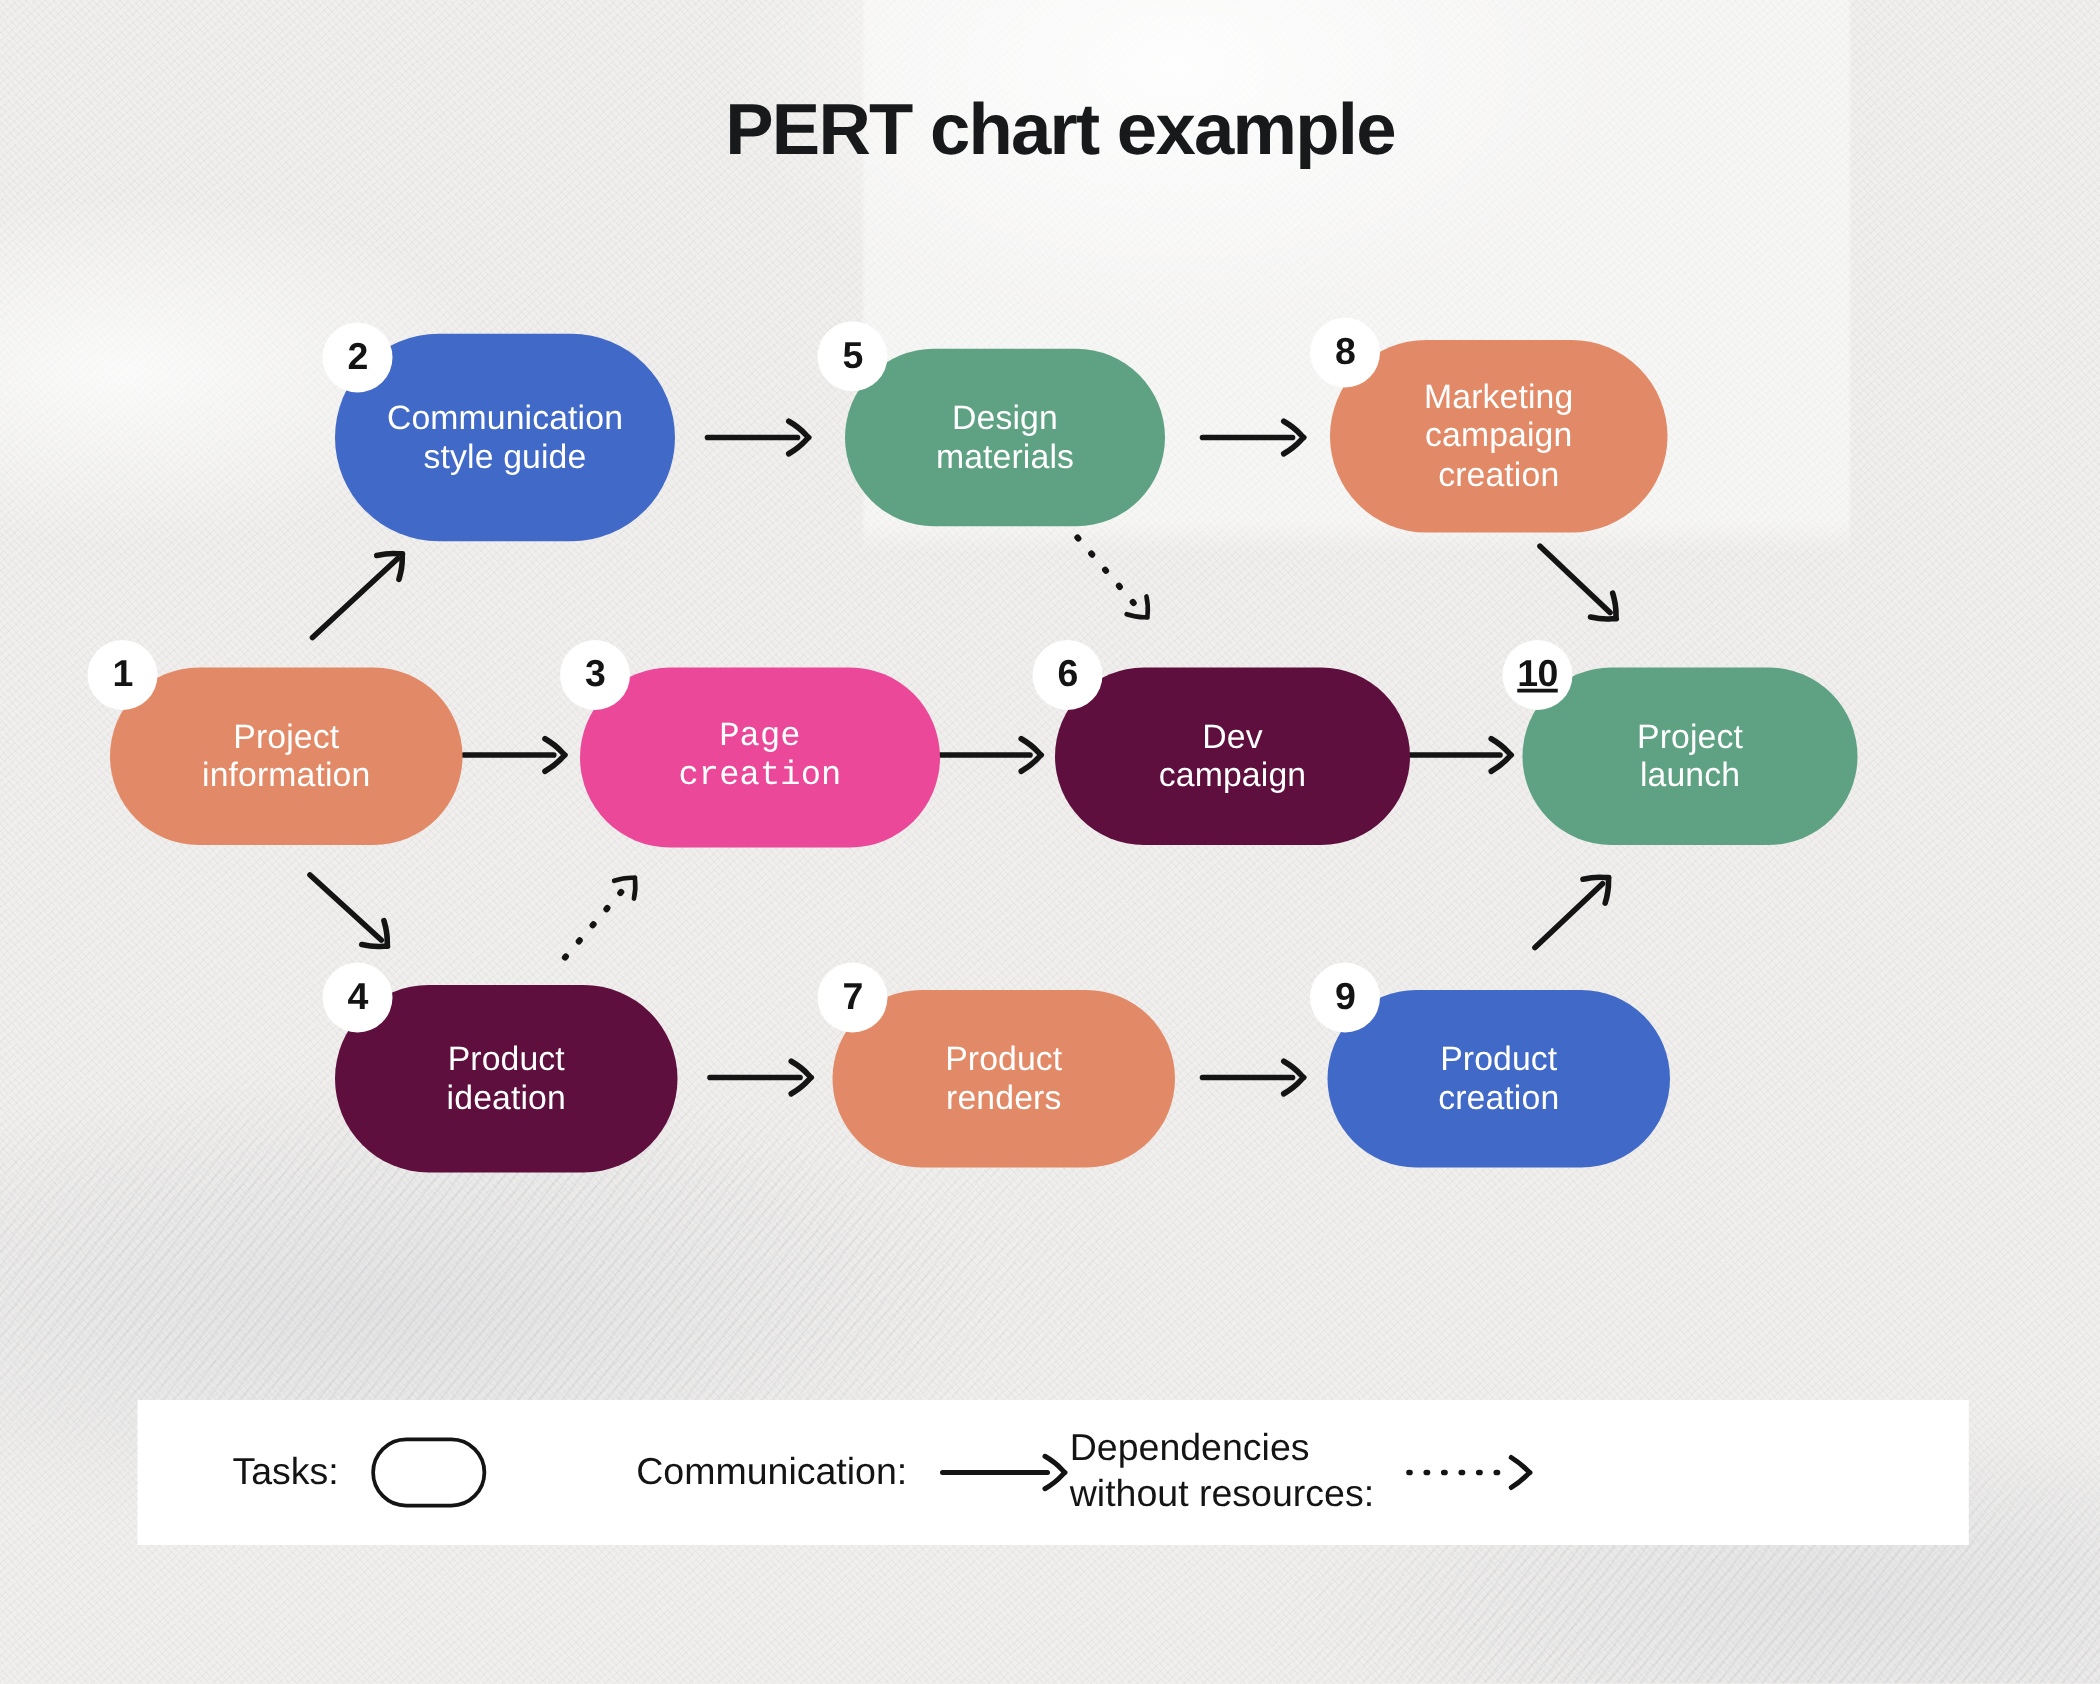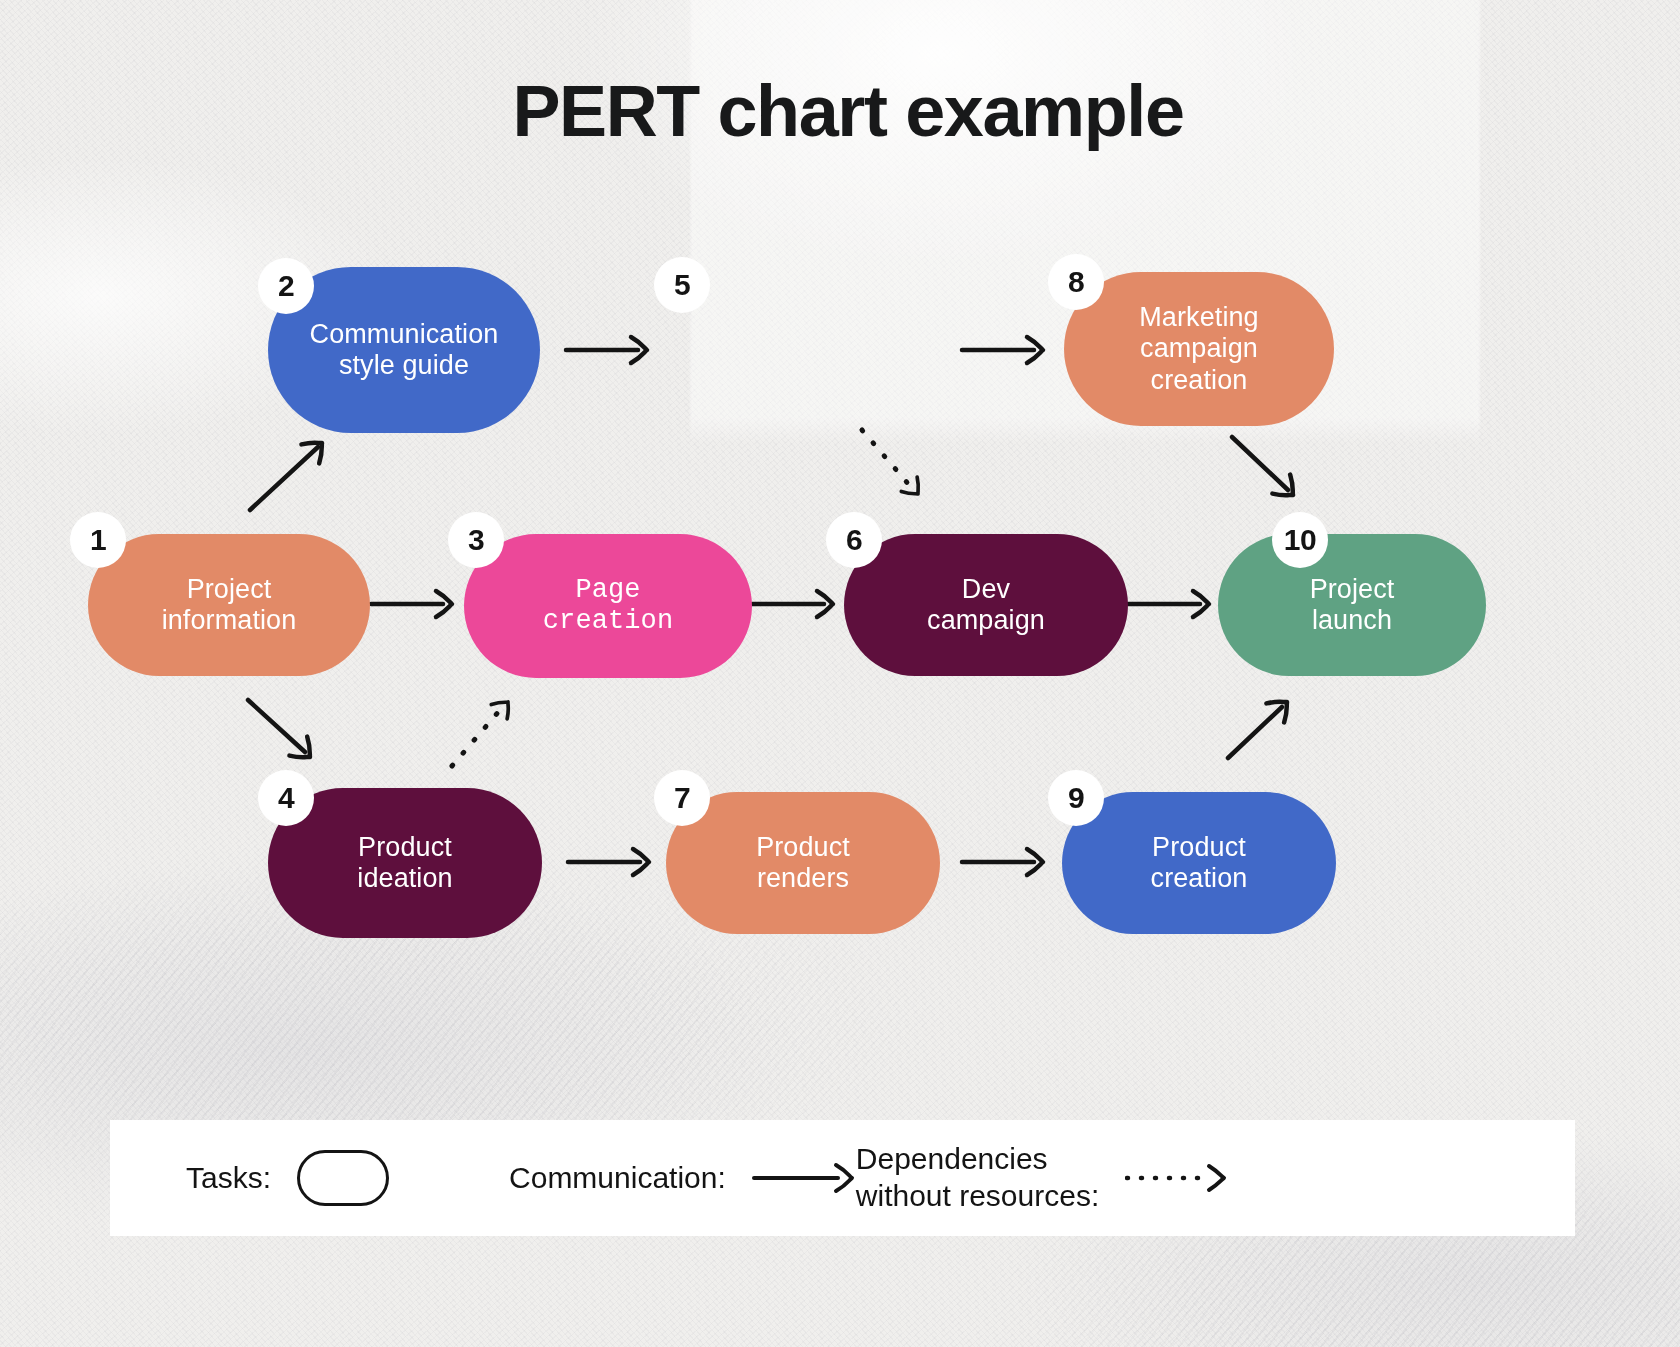--- a/index.html
+++ b/index.html
@@ -48,21 +48,21 @@
                         radial-gradient(ellipse 600px 190px at 86% 96%, #000 0 40%, rgba(0,0,0,0) 78%);
     -webkit-mask-composite: source-over;
   }
 
   .title {
     position: absolute;
     left: 16px;
     right: 0;
     top: 70px;
     text-align: center;
-    font-size: 72px;
+    font-size: 58px;
     font-weight: 700;
     letter-spacing: -1.4px;
     color: #18191a;
   }
 
   .node {
     position: absolute;
     border-radius: 999px;
     display: flex;
     align-items: center;
@@ -218,20 +218,24 @@
   </svg>
 
   <div class="node" style="left:268px; top:267px; width:272px; height:166px; background:#4169c8;align-items:center;">
     <span class="label">Communication
 style guide</span>
   </div>
   <div class="badge" style="left:258px; top:258px;">
     <span>2</span>
   </div>
 
+  <div class="node" style="left:676px; top:279px; width:256px; height:142px; background:#5fa283;">
+    <span class="label">Design
+materials</span>
+  </div>
   <div class="badge" style="left:654px; top:257px;">
     <span>5</span>
   </div>
 
   <div class="node" style="left:1064px; top:272px; width:270px; height:154px; background:#e28a67;">
     <span class="label">Marketing
 campaign
 creation</span>
   </div>
   <div class="badge" style="left:1048px; top:254px;">
@@ -259,21 +263,21 @@
 campaign</span>
   </div>
   <div class="badge" style="left:826px; top:512px;">
     <span>6</span>
   </div>
 
   <div class="node" style="left:1218px; top:534px; width:268px; height:142px; background:#5fa283;">
     <span class="label">Project
 launch</span>
   </div>
-  <div class="badge" style="left:1272px; top:512px;">
+  <div class="badge" style="left:1202px; top:512px;text-decoration:underline;">
     <span>10</span>
   </div>
 
   <div class="node" style="left:268px; top:788px; width:274px; height:150px; background:#5e0f3d;">
     <span class="label">Product
 ideation</span>
   </div>
   <div class="badge" style="left:258px; top:770px;">
     <span>4</span>
   </div>

